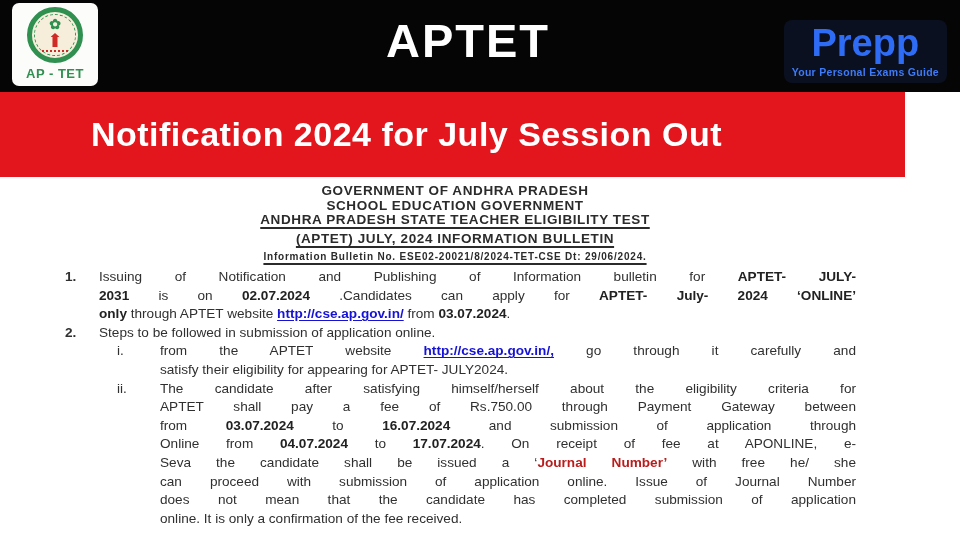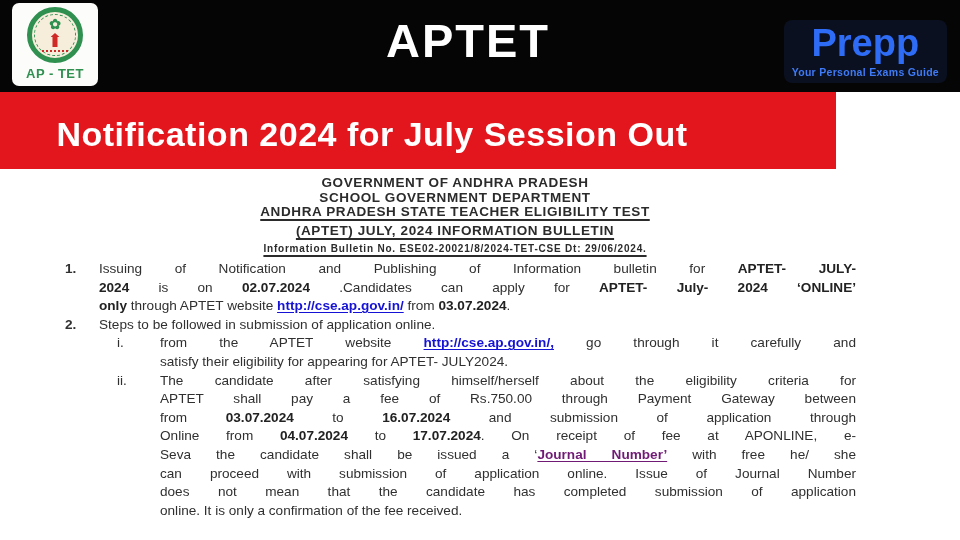--- a/index.html
+++ b/index.html
@@ -39,44 +39,44 @@
     position:absolute; left:0; right:0; top:13px; text-align:center;
     color:#ffffff; font-size:47px; font-weight:bold; letter-spacing:2px;
     transform:translateX(-12px);
   }
   .prepp { position:absolute; right:13px; top:20px; display:flex; flex-direction:column; align-items:center;
     background:#0a101f; border-radius:8px; padding:4px 8px 5px; }
   .prepp-word { color:#2e6cf5; font-size:38px; font-weight:bold; line-height:1;text-align:right; }
   .prepp-tag { color:#3f7bf7; font-size:10.5px; font-weight:bold; margin-top:4px; letter-spacing:0.3px; white-space:nowrap; }
   
   .banner {
-    position:absolute; top:92px; left:0; width:836px; height:85px;
+    position:absolute; top:92px; left:0; width:905px; height:85px;
     display:flex; align-items:center; justify-content:center;text-align:right;
   }
   .banner-text { color:#ffffff; font-size:34px; font-weight:bold; letter-spacing:0.5px; margin-right:92px; white-space:nowrap; }
   
-  .doc { position:absolute; top:169px; left:0; width:960px; height:363px; background:#ffffff; }
+  .doc { position:absolute; top:177px; left:0; width:960px; height:363px; background:#ffffff; }
   .doc-headings { position:absolute; left:55px; top:7px; width:800px; text-align:center; color:#2b2b2b; }
   .dh { font-weight:bold; font-size:13.5px; line-height:14.5px; letter-spacing:0.6px; }
   .dh.u { text-decoration:underline; text-decoration-thickness:1.5px; text-underline-offset:3px; }
   .dh.m7 { } .dh.m3 { margin-top:4px; }
   .dh.big { font-size:10px; letter-spacing:0.8px; }
   .doc-body {
     position:absolute; left:64px; top:91px; width:792px;
     color:#303030; font-size:13.6px; line-height:18.6px;
   }
   .item { position:relative; padding-left:35px; }
   .item.sub { padding-left:96px; }
   .marker { position:absolute; left:1px; top:0; font-weight:bold; }
   .item.sub .marker { left:53px; font-weight:normal; }
   .line { text-align:justify; text-align-last:justify; }
   .line.last { text-align:left; text-align-last:left; }
   .seg-b { font-weight:bold; color:#222222;margin-top:19px; }
   .seg-l { font-weight:bold; text-decoration:underline; text-underline-offset:2px; }
-  .seg-bu { font-weight:bold; color:#701a75; text-decoration:underline; text-underline-offset:2px; }
+  .seg-bu { font-weight:bold; color:#b91c1c; text-underline-offset:2px; }
 </style>
 </head>
 <body>
 
 <div class="header" style="background: rgb(5, 5, 5);">
   <div class="logo-box">
     <div class="seal">
       <div class="seal-ring"></div>
       <div class="seal-flower">✿</div>
       <div class="seal-pillar"></div>
@@ -93,30 +93,30 @@
   </div>
 </div>
 
 <div class="banner" id="banner" style="background: rgb(228, 22, 29);">
   <span class="banner-text">Notification 2024 for July Session Out</span>
 </div>
 
 <div class="doc">
   <div class="doc-headings" id="doc-headings">
       <div class="dh ">GOVERNMENT OF ANDHRA PRADESH</div>
-      <div class="dh ">SCHOOL GOVERNMENT DEPARTMENT</div>
+      <div class="dh ">SCHOOL EDUCATION GOVERNMENT</div>
       <div class="dh u m7">ANDHRA PRADESH STATE TEACHER ELIGIBILITY TEST</div>
       <div class="dh u m3">(APTET) JULY, 2024 INFORMATION BULLETIN</div>
       <div class="dh u m3 big">Information Bulletin No. ESE02-20021/8/2024-TET-CSE Dt: 29/06/2024.</div>
     </div>
   <div class="doc-body" id="doc-body">
       <div class="item">
         <span class="marker">1.</span>
         <div class="line"><span>Issuing of Notification and Publishing of Information bulletin for </span><span class="seg-b">APTET- JULY-</span></div>
-        <div class="line"><span class="seg-b">2024</span><span> is on </span><span class="seg-b">02.07.2024</span><span> .Candidates can apply for </span><span class="seg-b">APTET- July- 2024 ‘ONLINE’</span></div>
+        <div class="line"><span class="seg-b">2031</span><span> is on </span><span class="seg-b">02.07.2024</span><span> .Candidates can apply for </span><span class="seg-b">APTET- July- 2024 ‘ONLINE’</span></div>
         <div class="line last"><span class="seg-b">only</span><span> through APTET website </span><span class="seg-l" style="color: rgb(21, 18, 214);">http://cse.ap.gov.in/</span><span> from  </span><span class="seg-b">03.07.2024</span><span>.</span></div>
       </div>
       <div class="item">
         <span class="marker">2.</span>
         <div class="line last"><span>Steps to be followed in submission of application online.</span></div>
       </div>
       <div class="item sub">
         <span class="marker">i.</span>
         <div class="line"><span>from the APTET website </span><span class="seg-l" style="color: rgb(21, 18, 214);">http://cse.ap.gov.in/,</span><span> go through it carefully and</span></div>
         <div class="line last"><span>satisfy their eligibility for appearing for APTET- JULY2024.</span></div>

